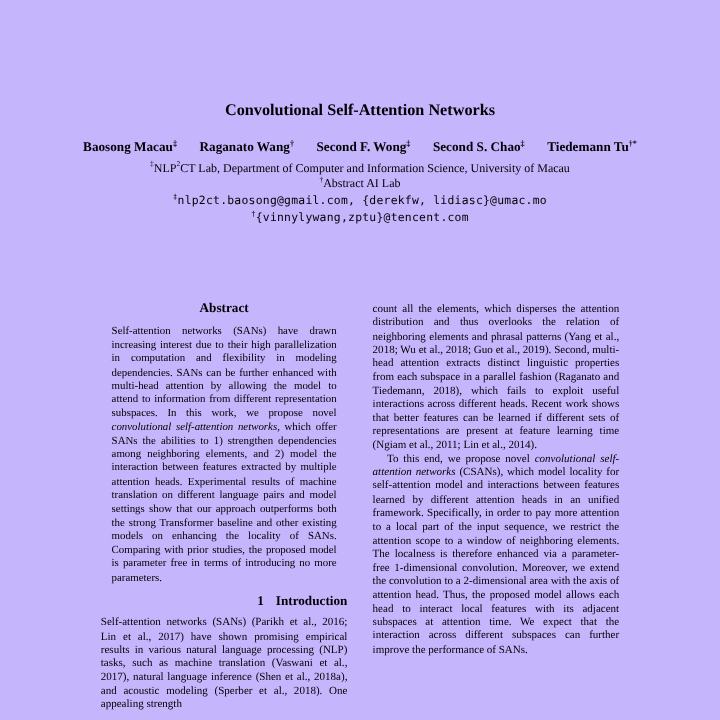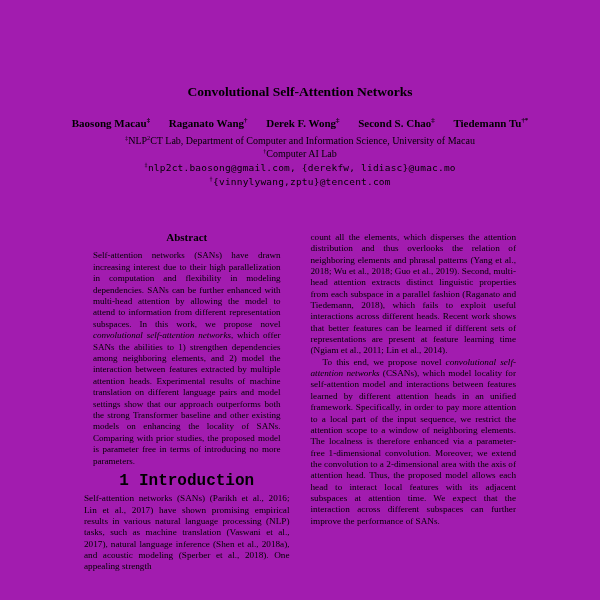--- a/index.html
+++ b/index.html
@@ -7,21 +7,21 @@
     padding: 0;
     background: #ffffff;
     color: #000000;
     font-family: "Liberation Serif", serif;
   }
   .page {
     position: relative;
     width: 600px;
     height: 600px;
     overflow: hidden;
-    background: #a21caf;
+    background: #c4b5fd;
   }
   .header {
     padding-top: 84px;
     text-align: center;
   }
   .title {
     font-size: 13.5px;
     font-weight: bold;
     margin: 0 0 17px 0;
   }
@@ -53,65 +53,65 @@
     padding: 0 84px;
     margin-top: 44px;
   }
   .col {
     flex: 1;
     min-width: 0;
     font-size: 9.2px;
     line-height: 11.35px;
     text-align: justify;
     hyphens: auto;
+    margin-top: 20px;
     -webkit-hyphens: auto;
   }
   .abstract-heading {
     font-size: 11px;
     font-weight: bold;
     text-align: center;
     margin: 0 0 7px 0;
   }
   .abstract-body {
     padding: 0 9px;
     font-size: 9.05px;
     line-height: 11.4px;
   }
   .section-heading {
-    font-size: 16px;
+    font-size: 11px;
     font-weight: bold;
-    text-align: center;
+    text-align: right;
     margin: 9px 0 6px 0;
-    font-family: Liberation Mono, monospace;
   }
   .section-number { margin-right: 10px; }
   p { margin: 0; }
   .para-gap { margin-top: 0; }
   .indent { text-indent: 12px; }
   em { font-style: italic; }
 </style>
 </head>
 <body>
 
 <div class="page">
 
   <div class="header">
     <h1 class="title">Convolutional Self-Attention Networks</h1>
 
     <div class="authors">
       <span class="author"><span>Baosong Macau</span><sup>‡</sup></span>
       <span class="author"><span>Raganato Wang</span><sup>†</sup></span>
-      <span class="author"><span>Derek F. Wong</span><sup>‡</sup></span>
+      <span class="author"><span>Second F. Wong</span><sup>‡</sup></span>
       <span class="author"><span>Second S. Chao</span><sup>‡</sup></span>
       <span class="author"><span>Tiedemann Tu</span><sup>†*</sup></span>
     </div>
 
     <div class="affils">
       <div><sup>‡</sup><span>NLP</span><sup>2</sup><span>CT Lab, Department of Computer and Information Science, University of Macau</span></div>
-      <div><sup>†</sup><span>Computer AI Lab</span></div>
+      <div><sup>†</sup><span>Abstract AI Lab</span></div>
     </div>
 
     <div class="emails">
       <div><sup>‡</sup><span>nlp2ct.baosong@gmail.com, {derekfw, lidiasc}@umac.mo</span></div>
       <div><sup>†</sup><span>{vinnylywang,zptu}@tencent.com</span></div>
     </div>
   </div>
 
   <div class="columns">
 

